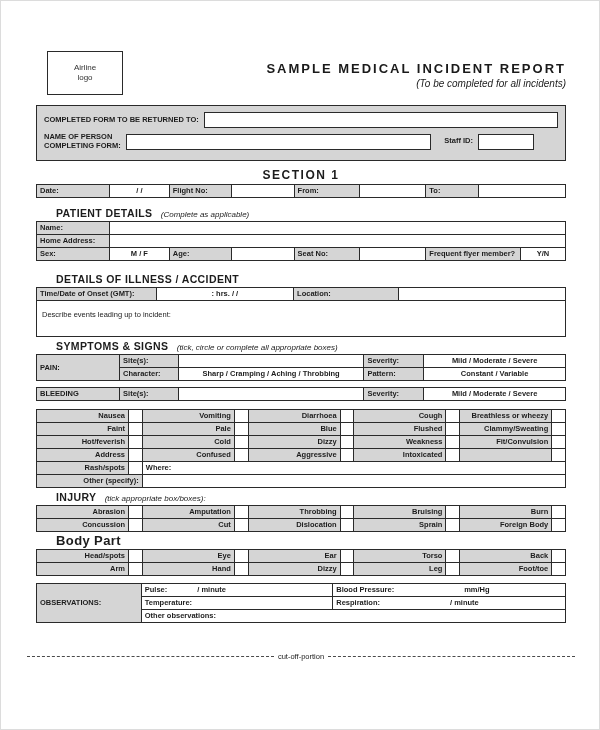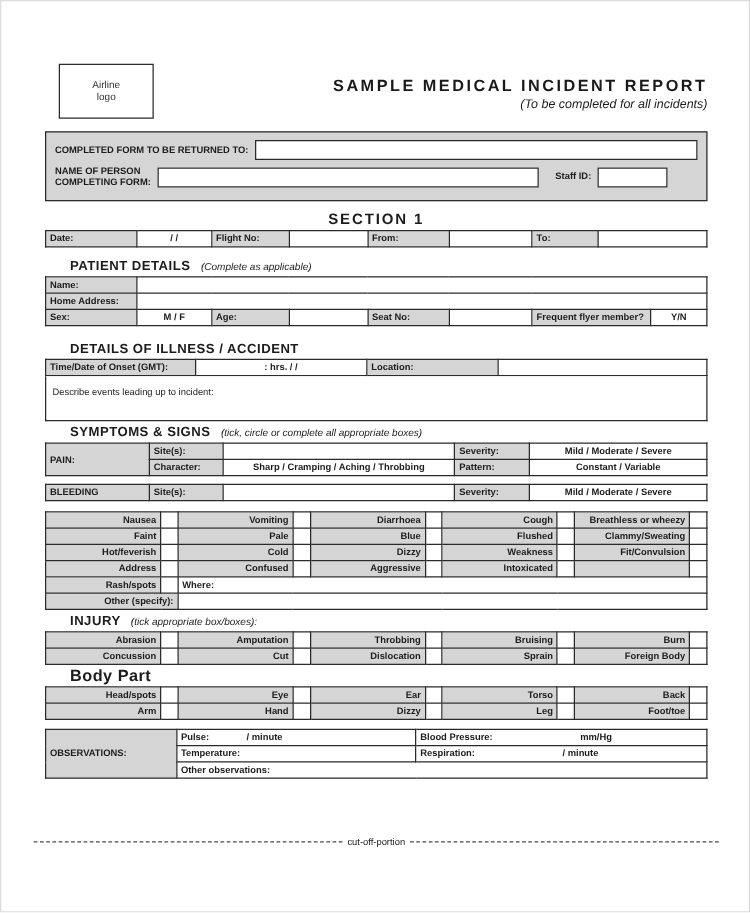--- a/index.html
+++ b/index.html
@@ -52,21 +52,21 @@
   .pre { white-space:pre; }
   .mt2 { margin-top:2px; } .mt6 { margin-top:6px; } .mt8 { margin-top:8px; }
   .mt9 { margin-top:9px; } .mt11 { margin-top:3px; } .mt12 { margin-top:12px; }
 
   .describe-box { border:1px solid #2a2a2a; border-top:0; height:36px; padding:2px 5px; background:#fff; }
   .describe-box span { font-size:7.5px; font-weight:normal;margin-top:47px; }
 
   .unit-30 { margin-left:30px; } .unit-70 { margin-left:70px; }
 
   
-  .cutoff { display:flex; align-items:center; margin:46px -9px 0 -9px; }
+  .cutoff { display:flex; align-items:center; margin:29px -9px 0 -9px; }
   .cutoff .dash { flex:1; border-top:1px dashed #4a4a4a; }
   .cutoff .lbl { font-size:7.5px; color:#222; padding:0 4px; white-space:nowrap; }
 </style>
 </head>
 <body>
 
 <div class="page">
   <div class="content">
 
     <div class="header">

